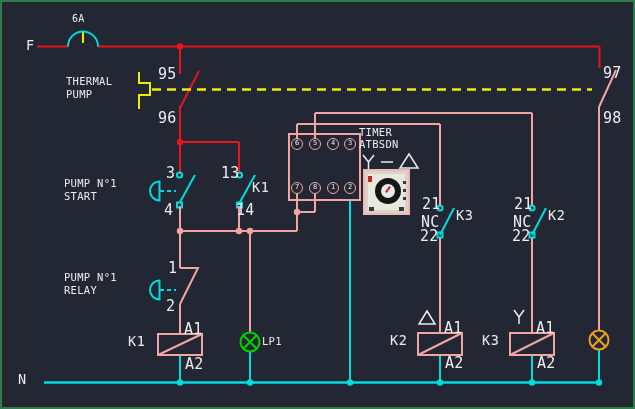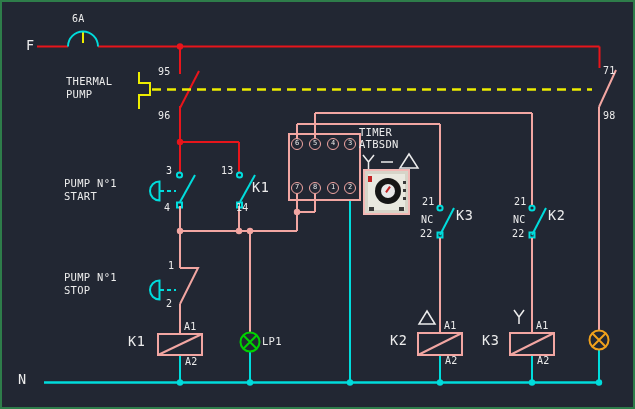--- a/index.html
+++ b/index.html
@@ -4,21 +4,21 @@
 <style>
   html,body{margin:0;padding:0;background:#10141a;}
   .canvas{
     position:relative;width:635px;height:409px;box-sizing:border-box;
     background:#222733;border:2px solid #2e7d4a;overflow:hidden;
     font-family:"DejaVu Sans Mono", monospace;
   }
   svg{position:absolute;left:0;top:0;}
   .lbl{
     position:absolute;color:#ececec;line-height:1;white-space:nowrap;
-    font-family:"DejaVu Sans Mono", monospace;font-size:10px;letter-spacing:.3px;
+    font-family:"DejaVu Sans Mono", monospace;font-size:15px;letter-spacing:.3px;
   }
   .s10{font-size:10.5px;}
   .s12{font-size:10px;}
   .s14{font-size:13.5px;letter-spacing:.5px;}
   .c{text-align:left;}
   .pin{
     position:absolute;width:12px;height:12px;box-sizing:border-box;
     border:1.5px solid #f2a6a2;border-radius:50%;
     color:#ececec;font-size:7px;line-height:9px;text-align:center;
     font-family:"DejaVu Sans Mono", monospace;
@@ -150,34 +150,34 @@
   </div>
 
   <div class="lbl s14" style="left:24px;top:37px">F</div>
   <div class="lbl s12" style="left:70px;top:12px">6A</div>
   <div class="lbl s14" style="left:16px;top:371px">N</div>
 
   <div class="lbl s10 c" style="left:64px;top:74px;width:76px">THERMAL</div>
   <div class="lbl s10 c" style="left:64px;top:87px;width:76px">PUMP</div>
   <div class="lbl" style="left:156px;top:65px">95</div>
   <div class="lbl" style="left:156px;top:109px">96</div>
-  <div class="lbl" style="left:601px;top:64px">71</div>
+  <div class="lbl" style="left:601px;top:64px">97</div>
   <div class="lbl" style="left:601px;top:109px">98</div>
 
   <div class="lbl s10 c" style="left:62px;top:176px;width:80px">PUMP N°1</div>
   <div class="lbl s10 c" style="left:62px;top:189px;width:80px">START</div>
   <div class="lbl" style="left:164px;top:164px">3</div>
   <div class="lbl" style="left:162px;top:201px">4</div>
 
   <div class="lbl" style="left:219px;top:164px">13</div>
   <div class="lbl" style="left:234px;top:201px">14</div>
   <div class="lbl s14" style="left:250px;top:179px">K1</div>
 
   <div class="lbl s10 c" style="left:62px;top:270px;width:80px">PUMP N°1</div>
-  <div class="lbl s10 c" style="left:62px;top:283px;width:80px">STOP</div>
+  <div class="lbl s10 c" style="left:62px;top:283px;width:80px">RELAY</div>
   <div class="lbl" style="left:166px;top:259px">1</div>
   <div class="lbl" style="left:164px;top:297px">2</div>
 
   <div class="lbl s10 c" style="left:357px;top:125px;width:60px">TIMER</div>
   <div class="lbl s10 c" style="left:357px;top:137px;width:60px">ATBSDN</div>
 
   <div class="lbl" style="left:420px;top:195px">21</div>
   <div class="lbl" style="left:419px;top:213px">NC</div>
   <div class="lbl" style="left:418px;top:227px">22</div>
   <div class="lbl s14" style="left:454px;top:207px">K3</div>

